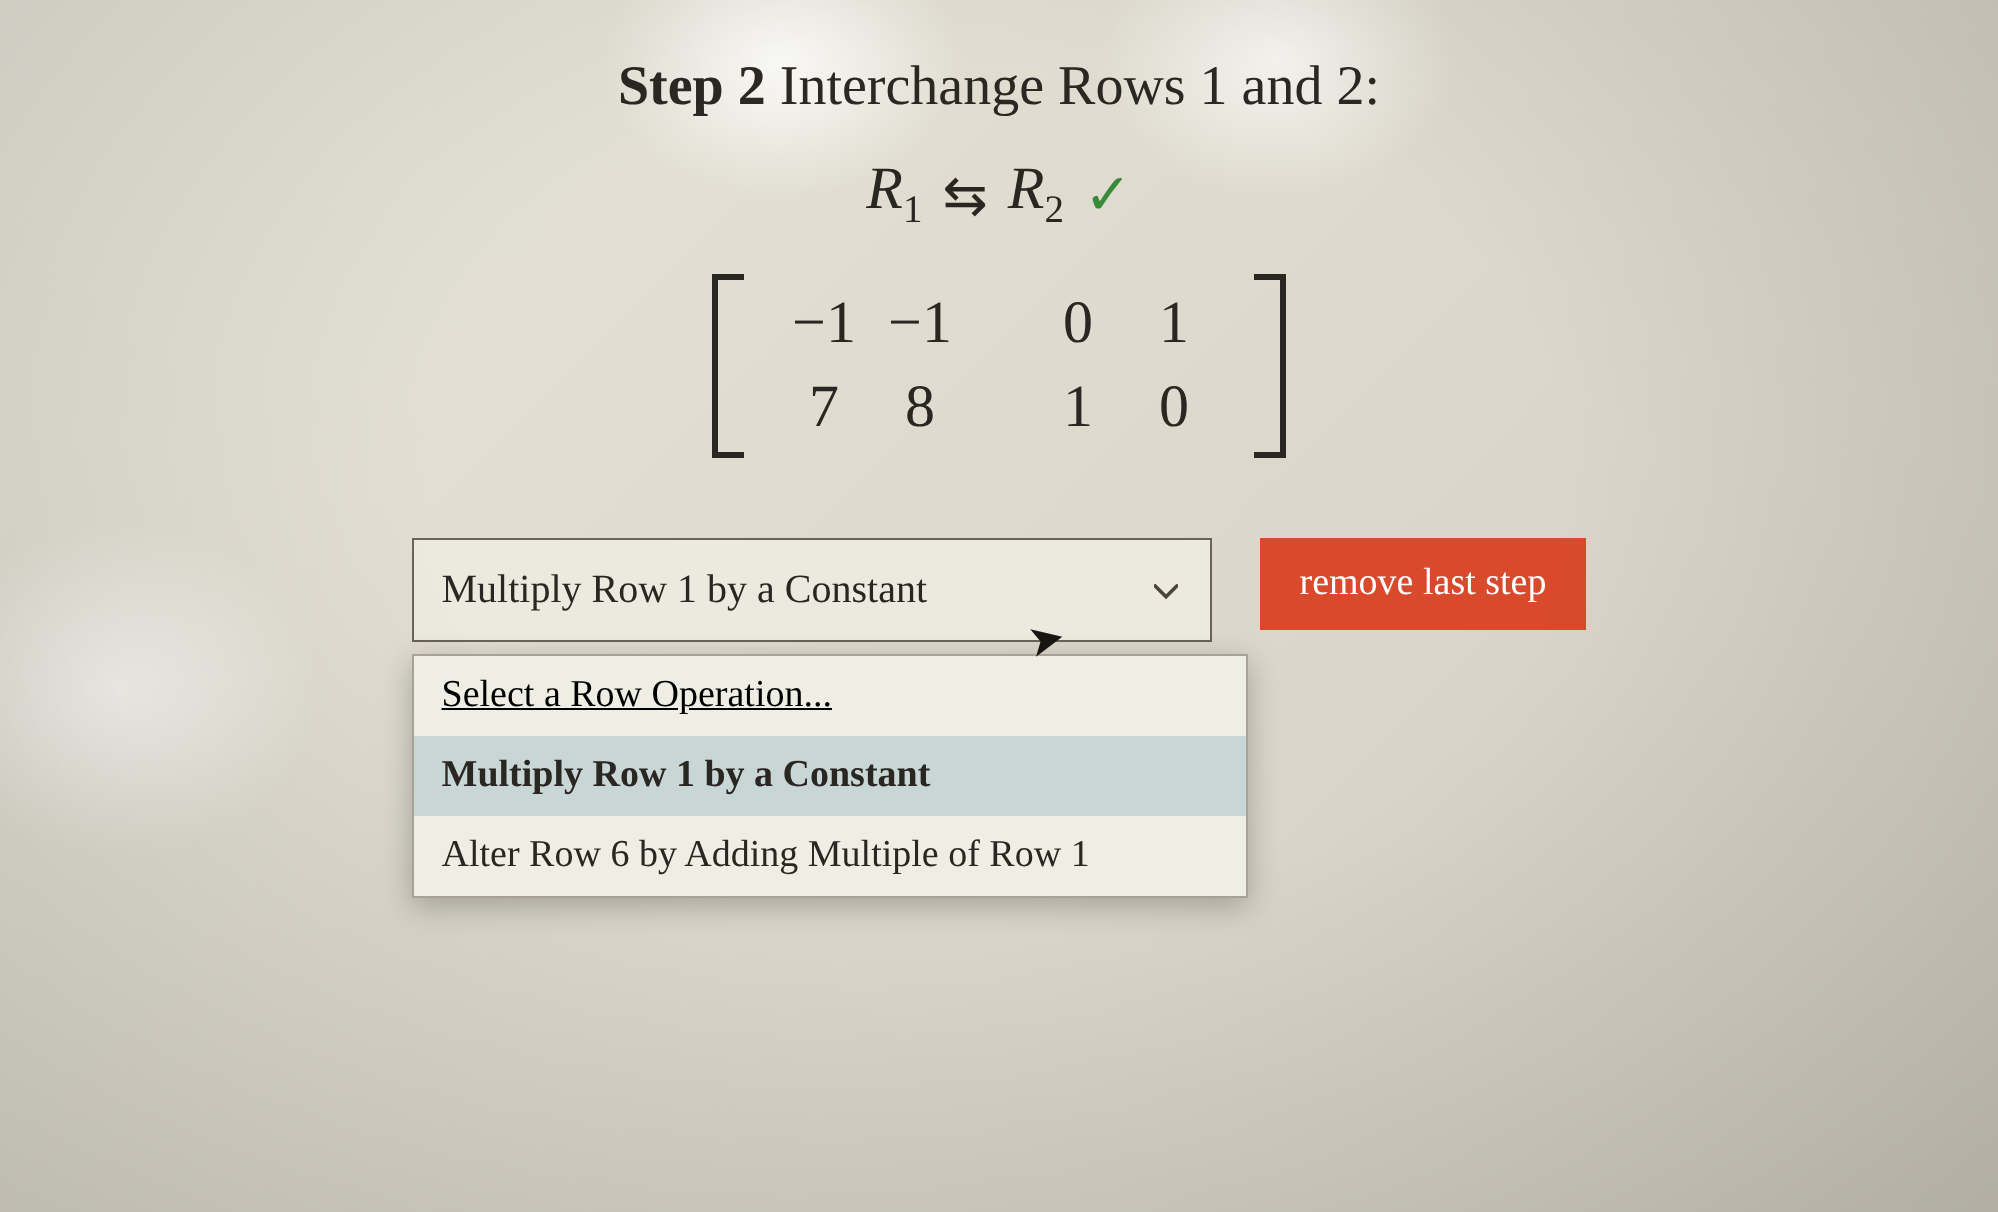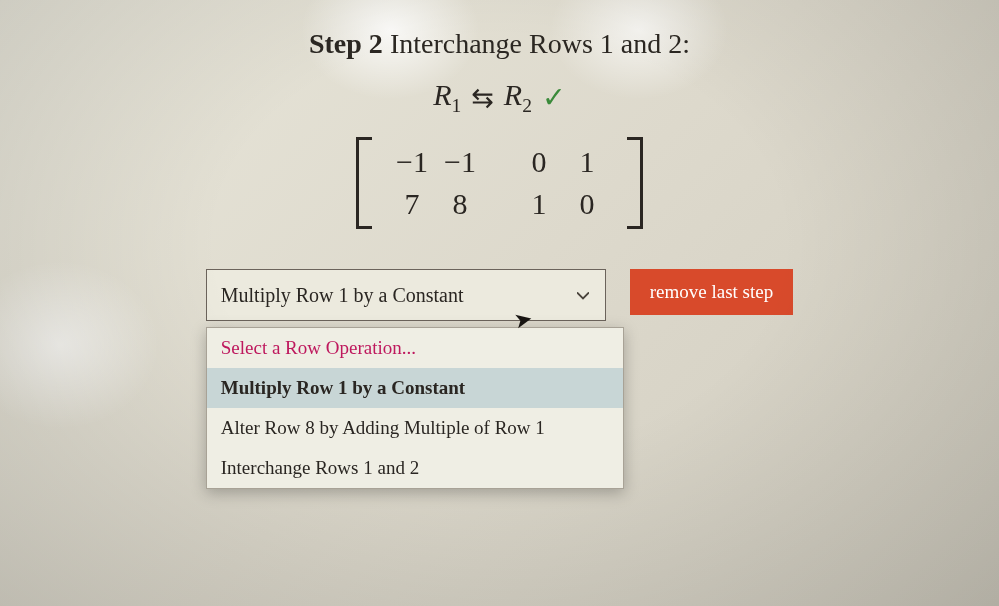--- a/index.html
+++ b/index.html
@@ -147,21 +147,21 @@
       box-shadow: 0 4px 14px rgba(0,0,0,0.25);
       z-index: 10;
     }
     .dd-item {
       padding: 9px 14px;
       font-size: 19px;
       font-family: Georgia, serif;
       color: #2a2622;
       cursor: pointer;
     }
-    .dd-item.placeholder { color: #be185d; }
+    .dd-item.placeholder { color: #000000; text-decoration: underline; }
     .dd-item.highlighted { background: #c8d6d6; font-weight: bold; }
     .remove-btn {
       background: #d84a2b;
       color: #fff;
       border: none;
       height: 46px;
       padding: 0 20px;
       font-size: 19px;
       font-family: Georgia, serif;
       cursor: pointer;
@@ -225,22 +225,21 @@
           <svg viewBox="0 0 10 6" width="12" height="8">
               <path d="M0 0 L5 5 L10 0" fill="none" stroke="#4a443c" stroke-width="1.5"></path>
             </svg>
         </span>
       </div>
       <div class="cursor-ptr">➤</div>
 
       <div class="dropdown">
         <div class="dd-item placeholder">Select a Row Operation...</div>
         <div class="dd-item highlighted">Multiply Row 1 by a Constant</div>
-        <div class="dd-item">Alter Row 8 by Adding Multiple of Row 1</div>
-        <div class="dd-item">Interchange Rows 1 and 2</div>
+        <div class="dd-item">Alter Row 6 by Adding Multiple of Row 1</div>
       </div>
     </div>
 
     <button class="remove-btn">remove last step</button>
 
   </div>
 
 </div>
 
 <div class="vignette"></div>

